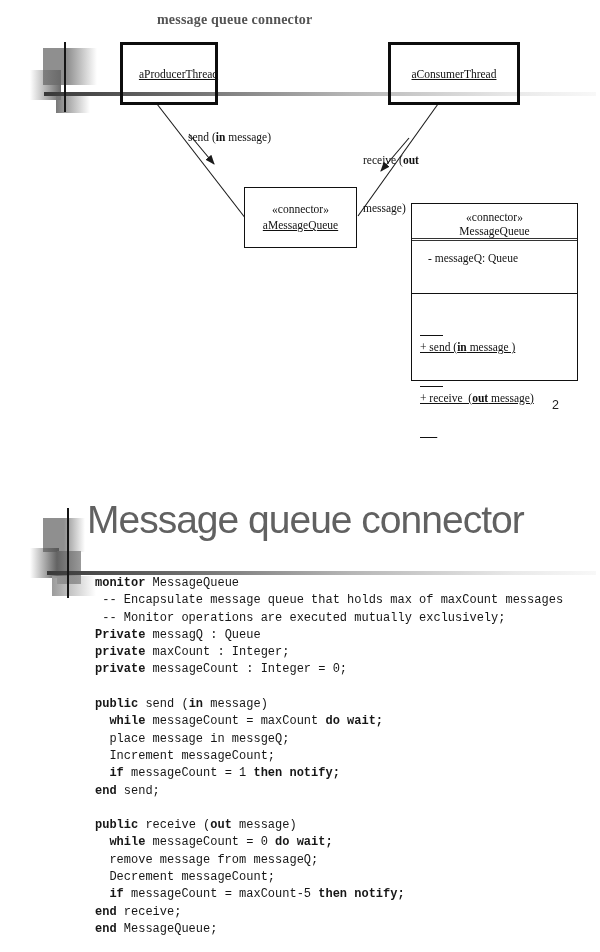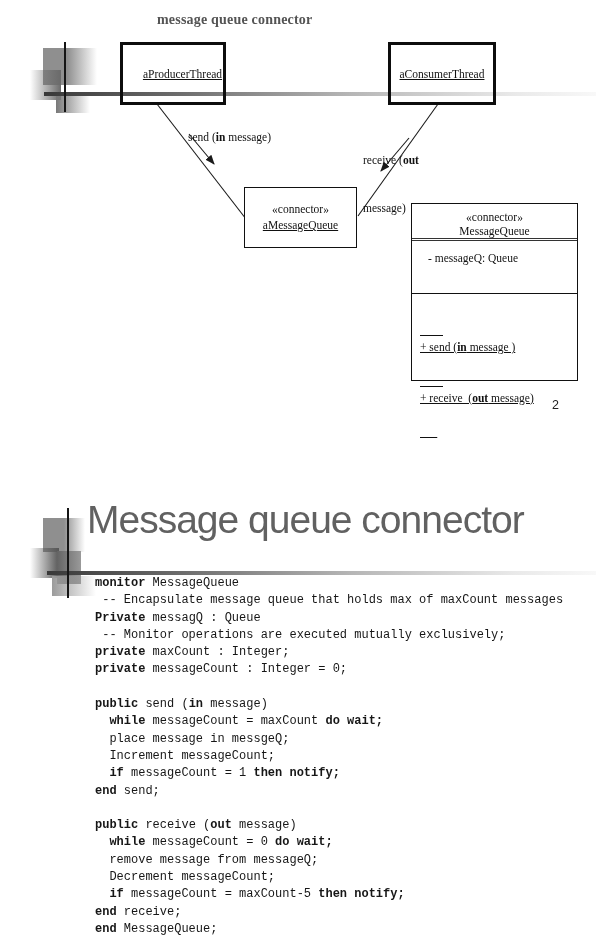--- a/index.html
+++ b/index.html
@@ -34,22 +34,22 @@
          background:linear-gradient(90deg,#9b9b9b 0%,rgba(255,255,255,0) 100%);}
   .vline2{left:67px;top:32px;height:90px;}
   .hbar2{left:47px;top:95px;width:549px;}
 
   
   .s1-title{position:absolute;left:157px;top:12px;margin:0;font-size:14px;font-weight:bold;
             color:#545454;letter-spacing:.2px;z-index:3;}
   .ibox{position:absolute;box-sizing:border-box;border:3px solid #0d0d0d;background:transparent;
         display:flex;align-items:center;justify-content:center;z-index:3;}
   .ibox span{font-size:11.5px;text-decoration:underline;}
-  #producer-box{left:120px;top:42px;width:106px;height:63px;padding-left:19px;}
-  #consumer-box{left:388px;top:42px;width:108px;height:63px;}
+  #producer-box{left:120px;top:42px;width:98px;height:63px;padding-left:19px;}
+  #consumer-box{left:388px;top:42px;width:132px;height:63px;}
   .qbox{position:absolute;left:244px;top:187px;width:113px;height:61px;box-sizing:border-box;
         border:1.5px solid #111;background:#fff;text-align:center;font-size:11.5px;
         line-height:16px;padding-top:13px;z-index:3;}
   .qbox .uline{text-decoration:underline;}
   .edge-label{position:absolute;font-size:11.5px;z-index:3;white-space:pre;line-height:16px;font-family:Liberation Serif, serif;}
   #send-label{left:188px;top:129px;}
   #receive-label{left:339px;top:120px;margin-left:24px;}
   svg.connectors{position:absolute;left:0;top:0;z-index:2;pointer-events:none;}
 
   .class-box{position:absolute;left:411px;top:203px;width:167px;height:178px;box-sizing:border-box;
@@ -137,22 +137,22 @@
     <div class="deco sq-m2"></div>
     <div class="deco sq-b2"></div>
     <div class="vline vline2"></div>
     <div class="hbar hbar2"></div>
   </section>
 
   <h1 class="s2-title">Message queue connector</h1>
   <div class="code">
       <div class="code-line"><span class="b">monitor</span><span> MessageQueue</span></div>
       <div class="code-line"><span> -- Encapsulate message queue that holds max of maxCount messages</span></div>
+      <div class="code-line"><span> -- Monitor operations are executed mutually exclusively;</span></div>
       <div class="code-line"><span class="b">Private</span><span> messagQ : Queue</span></div>
-      <div class="code-line"><span> -- Monitor operations are executed mutually exclusively;</span></div>
       <div class="code-line"><span class="b">private</span><span> maxCount : Integer;</span></div>
       <div class="code-line"><span class="b">private</span><span> messageCount : Integer = 0;</span></div>
       <div class="code-line"></div>
       <div class="code-line"><span class="b">public</span><span> send (</span><span class="b">in</span><span> message)</span></div>
       <div class="code-line"><span>  </span><span class="b">while</span><span> messageCount = maxCount </span><span class="b">do wait;</span></div>
       <div class="code-line"><span>  place message in messgeQ;</span></div>
       <div class="code-line"><span>  Increment messageCount;</span></div>
       <div class="code-line"><span>  </span><span class="b">if</span><span> messageCount = 1 </span><span class="b">then notify;</span></div>
       <div class="code-line"><span class="b">end</span><span> send;</span></div>
       <div class="code-line"></div>

